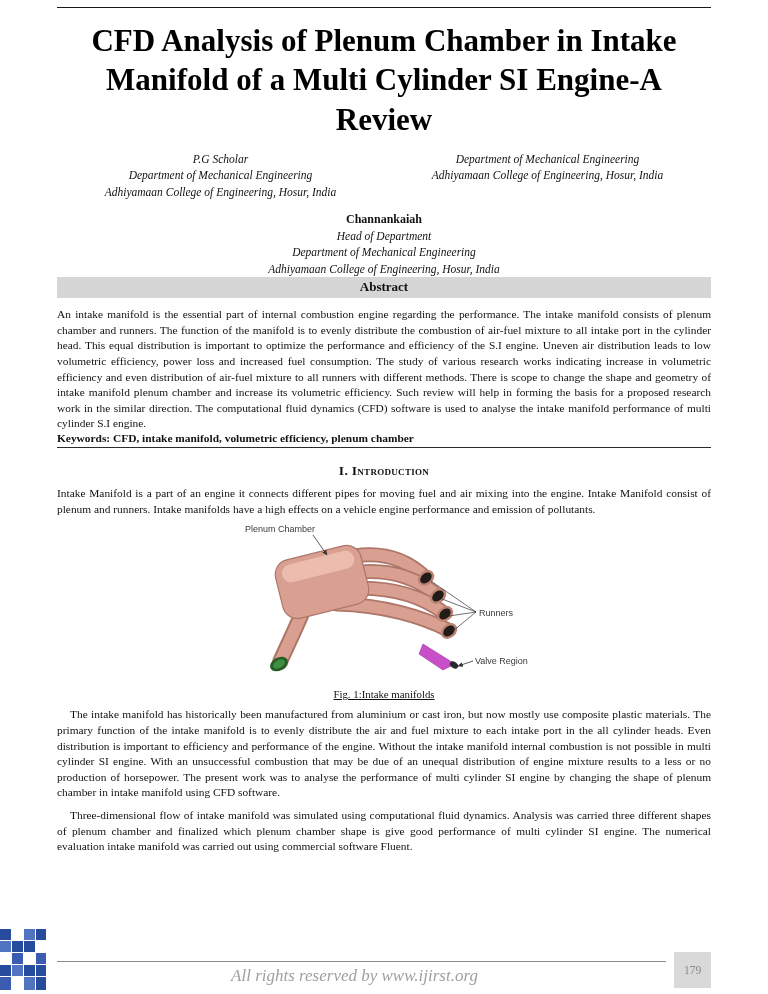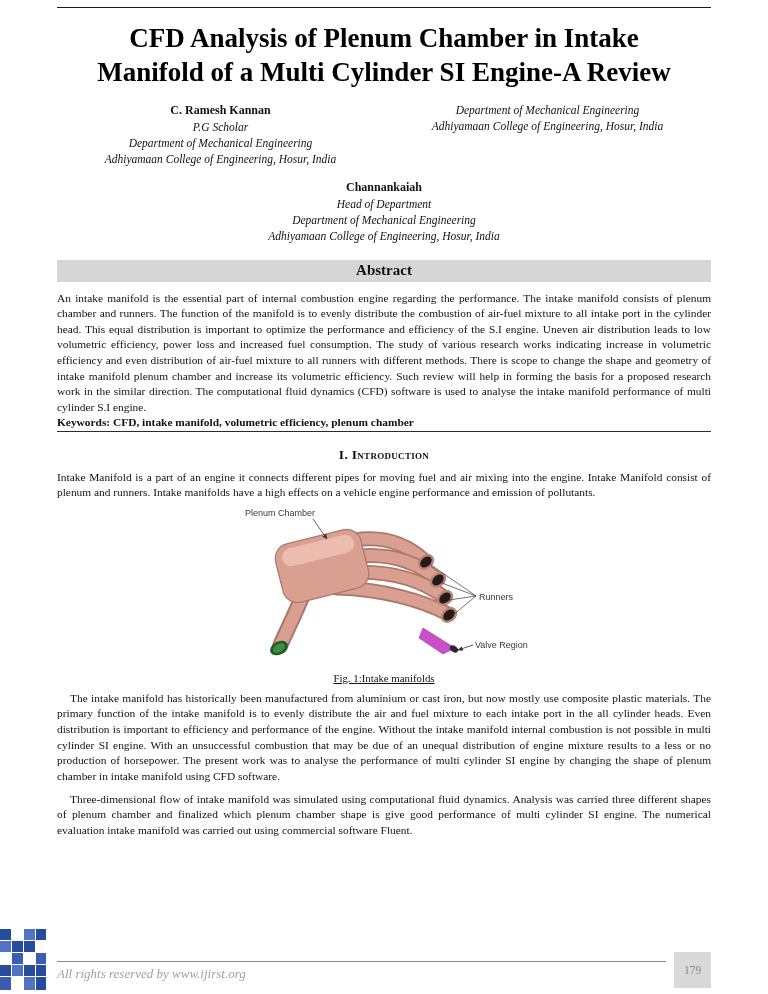--- a/index.html
+++ b/index.html
@@ -6,46 +6,46 @@
   html, body { background: #ffffff; }
   body {
     width: 768px; height: 994px; position: relative; overflow: hidden;
     font-family: "Liberation Serif", serif; color: #111;
   }
   .content { position: absolute; left: 57px; top: 0; width: 654px; }
 
   .journal-header { padding-top: 25px; text-align: right; color: #9b2222; font-size: 11px; line-height: 1.35; }
   .header-rule { border-top: 1.4px solid #1a1a1a; margin-top: 7px; }
 
-  .paper-title { margin: 13px auto 12px; max-width: 600px; text-align: center; font-size: 27px; font-weight: bold; line-height: 1.27; color: #000; }
+  .paper-title { margin: 13px auto 12px; max-width: 600px; text-align: center; font-size: 31px; font-weight: bold; line-height: 1.27; color: #000; }
 
   .authors-row { display: flex; margin-top: 11px; }
   .author-block { flex: 1; text-align: center; font-size: 11.5px; line-height: 1.42; }
   .author-center { margin-top: 11px; }
   .author-name { font-weight: bold; font-size: 12px; }
   .author-line { font-style: italic; }
 
-  .abstract-bar { margin-top: 15px; background: #d6d6d6; text-align: center; font-weight: bold; font-size: 15px; padding: 2px 0 3px; }
+  .abstract-bar { background: #d6d6d6; text-align: center; font-weight: bold; font-size: 13px; padding: 2px 0 3px; }
   .abstract-text { margin-top: 9px; font-size: 11.4px; line-height: 1.37; text-align: justify; }
   .keywords { font-weight: bold; font-size: 11.4px; text-align: justify; }
   .abstract-rule { border-top: 1.6px solid #2b2b2b; margin-top: 3px; }
 
   .section-heading { margin-top: 15px; text-align: center; font-weight: bold; font-size: 13.5px; font-variant: small-caps; letter-spacing: 0.3px; }
 
   .body-para { font-size: 11.4px; line-height: 1.37; text-align: justify; margin-top: 7px; }
   .indent { text-indent: 13px; }
 
   .figure-wrap { margin-top: 3px; text-align: center; }
   .fig-labels text { font-family: "Liberation Sans", sans-serif; font-size: 9px; fill: #3a3a3a; }
   .fig-caption { font-size: 10.8px; margin-top: 2px; text-align: center; text-decoration: underline; }
 
   .footer { position: absolute; left: 57px; top: 948px; width: 654px; display: flex; align-items: flex-start; }
   .footer-line-area {
     flex: 1; border-top: 1px solid #8a8a8a; margin-top: 13px; padding-top: 4px;
-    text-align: left; font-size: 13px; color: #9f9f9f; font-style: italic; padding-right: 14px;
+    text-align: center; font-size: 17px; color: #9f9f9f; font-style: italic; padding-right: 14px;
   }
   .site { font-style: italic; }
   .page-box {
     width: 37px; height: 36px; background: #d9d9d9; color: #8a8a8a; font-size: 11.5px;
     display: flex; align-items: center; justify-content: center; margin-left: 8px; margin-top: 4px;
   }
 
   .corner-art { position: absolute; left: 0; top: 929px; width: 46px; height: 62px; }
 </style>
 </head>
@@ -54,21 +54,20 @@
 <div class="page">
 
   <div class="content">
 
     <div class="header-rule"></div>
 
     <h1 class="paper-title">CFD Analysis of Plenum Chamber in Intake Manifold of a Multi Cylinder SI Engine-A Review</h1>
 
     <div class="authors-row">
       <div class="author-block">
-        <div class="author-name">C. Ramesh Kannan</div>
         <div class="author-line">P.G Scholar</div>
         <div class="author-line">Department of Mechanical Engineering</div>
         <div class="author-line">Adhiyamaan College of Engineering, Hosur, India</div>
       </div>
       <div class="author-block">
         <div class="author-line">Department of Mechanical Engineering</div>
         <div class="author-line">Adhiyamaan College of Engineering, Hosur, India</div>
       </div>
     </div>
 

